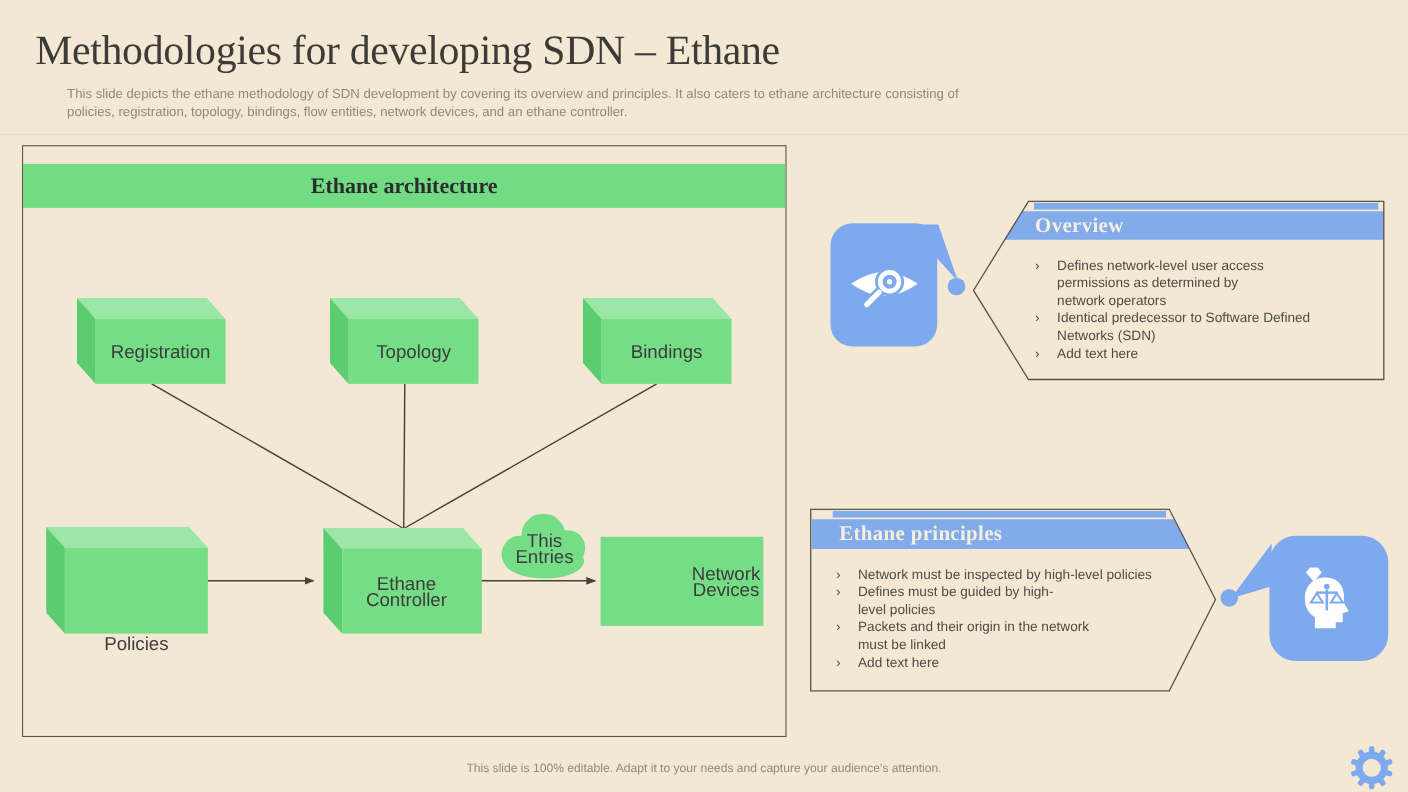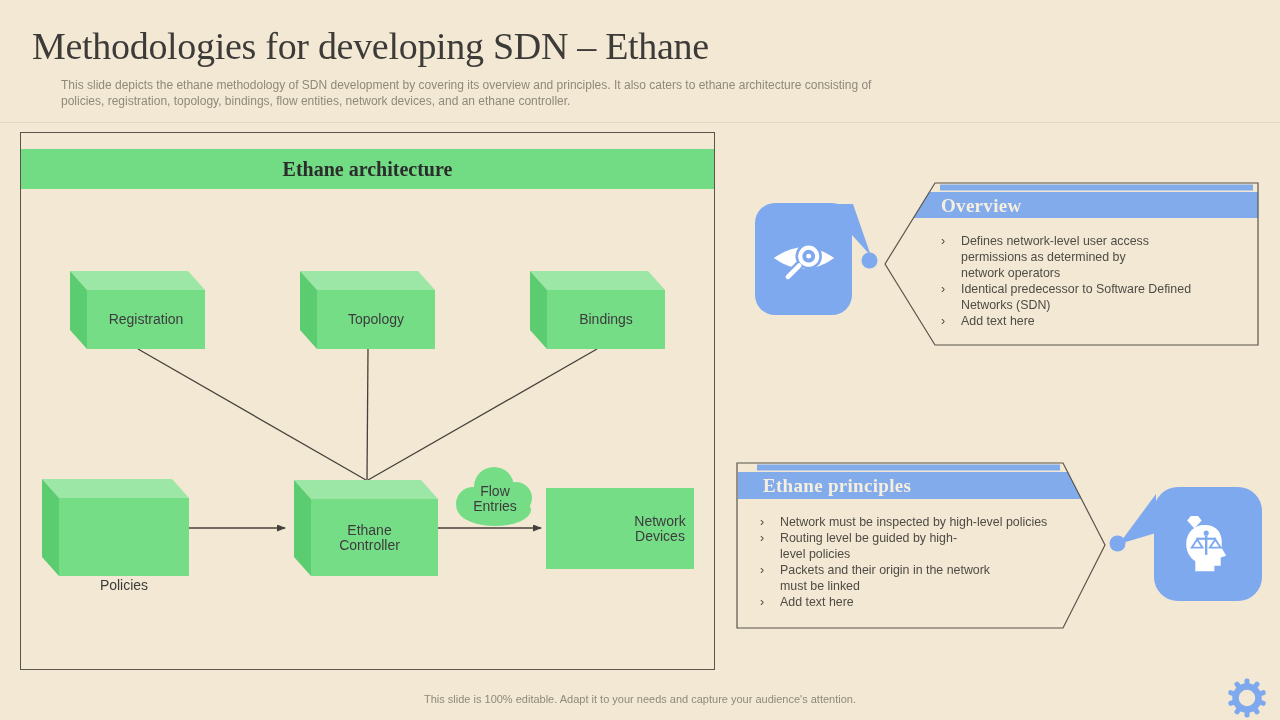--- a/index.html
+++ b/index.html
@@ -17,21 +17,21 @@
          color:var(--muted_text);white-space:pre-line;margin-left:28px;}
   .divider{position:absolute;left:0;top:122px;width:1280px;height:1px;background:#e3d8c2;}
 
   .arch-panel{position:absolute;left:20px;top:132px;width:693px;height:536px;
          border:1px solid var(--panel_border);}
   .arch-header{position:absolute;left:0;top:16px;width:100%;height:40px;background:var(--green_header);
          display:flex;align-items:center;justify-content:center;
          font-family:"Liberation Serif",serif;font-size:20px;font-weight:700;color:#2c2c2c;}
   .arch-svg{position:absolute;left:0;top:0;width:693px;height:536px;}
   .node-label{position:absolute;display:flex;align-items:center;justify-content:center;
-         text-align:center;font-size:14px;color:#3c3c3c;line-height:15px;white-space:pre-line;}
+         text-align:center;font-size:17px;color:#3c3c3c;line-height:15px;white-space:pre-line;}
 
   .pent-svg{position:absolute;left:0;top:0;width:1280px;height:720px;pointer-events:none;}
   .panel-header-text{position:absolute;font-family:"Liberation Serif",serif;font-weight:700;
          font-size:19px;color:var(--header_text);letter-spacing:0.3px;}
   .bullets{position:absolute;}
   .bullet{display:flex;font-size:12.4px;line-height:16px;color:var(--body_text);}
   .bullet .marker{width:20px;flex:none;}
   .bullet .btext{white-space:pre-line;}
   .icon-square{position:absolute;background:var(--blue_icon);display:flex;
          align-items:center;justify-content:center;}
@@ -116,21 +116,21 @@
     </svg>
 
     <div class="arch-header">Ethane architecture</div>
 
     <div class="node-label" style="left:66px;top:157px;width:118px;height:59px;">Registration</div>
     <div class="node-label" style="left:296px;top:157px;width:118px;height:59px;">Topology</div>
     <div class="node-label" style="left:526px;top:157px;width:118px;height:59px;">Bindings</div>
     <div class="node-label" style="left:38px;top:365px;width:130px;height:78px;margin-top:48px;">Policies</div>
     <div class="node-label" style="left:290px;top:366px;width:117px;height:77px;">Ethane
 Controller</div>
-    <div class="node-label" style="left:434px;top:340px;width:80px;height:52px;">Flow
+    <div class="node-label" style="left:434px;top:340px;width:80px;height:52px;">This
 Entries</div>
     <div class="node-label" style="left:525px;top:355px;width:148px;height:81px;margin-left:40px;">Network
 Devices</div>
   </div>
 
   <svg class="pent-svg" viewBox="0 0 1280 720">
 
     <g>
       <polygon points="935,183 1258,183 1258,345 935,345 885,264" class="f-bg"></polygon>
       <rect x="940" y="184.5" width="313" height="6" class="f-blue"></rect>
@@ -180,21 +180,21 @@
   </div>
 
   <div class="panel-header-text" style="left:763px;top:475px;">Ethane principles</div>
   <div class="bullets" style="left:760px;top:514px;width:310px;">
     <div class="bullet">
       <span class="marker">›</span>
       <span class="btext">Network must be inspected by high-level policies</span>
     </div>
     <div class="bullet">
       <span class="marker">›</span>
-      <span class="btext">Routing level be guided by high-
+      <span class="btext">Defines must be guided by high-
 level policies</span>
     </div>
     <div class="bullet">
       <span class="marker">›</span>
       <span class="btext">Packets and their origin in the network
 must be linked</span>
     </div>
     <div class="bullet">
       <span class="marker">›</span>
       <span class="btext">Add text here</span>

